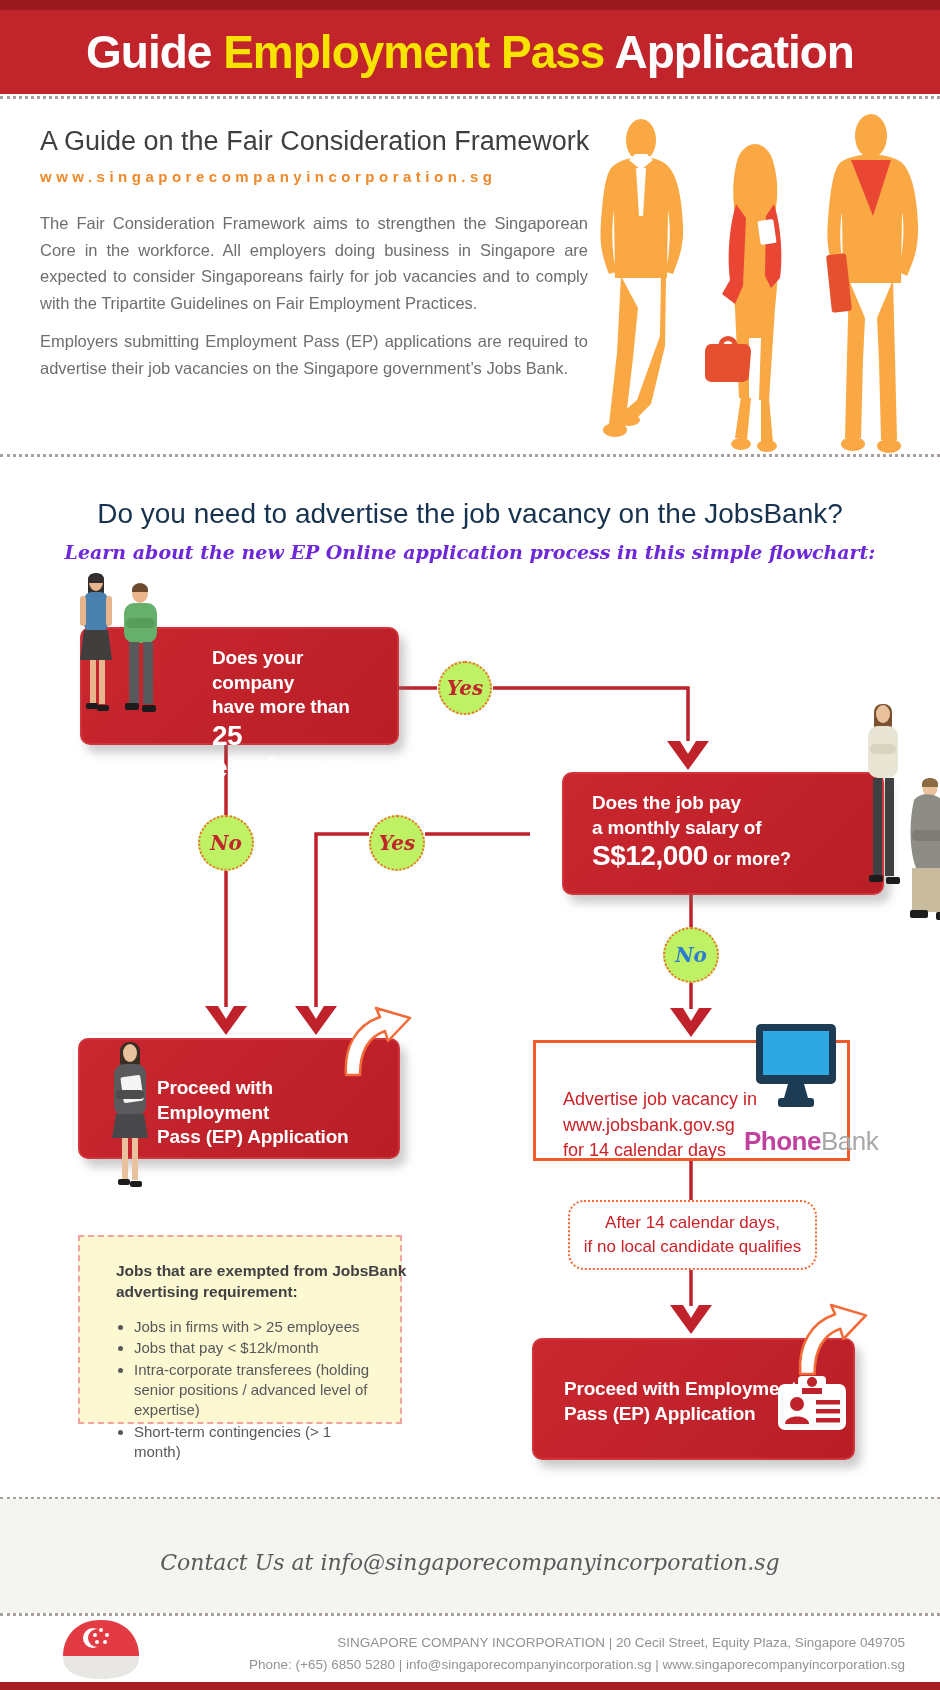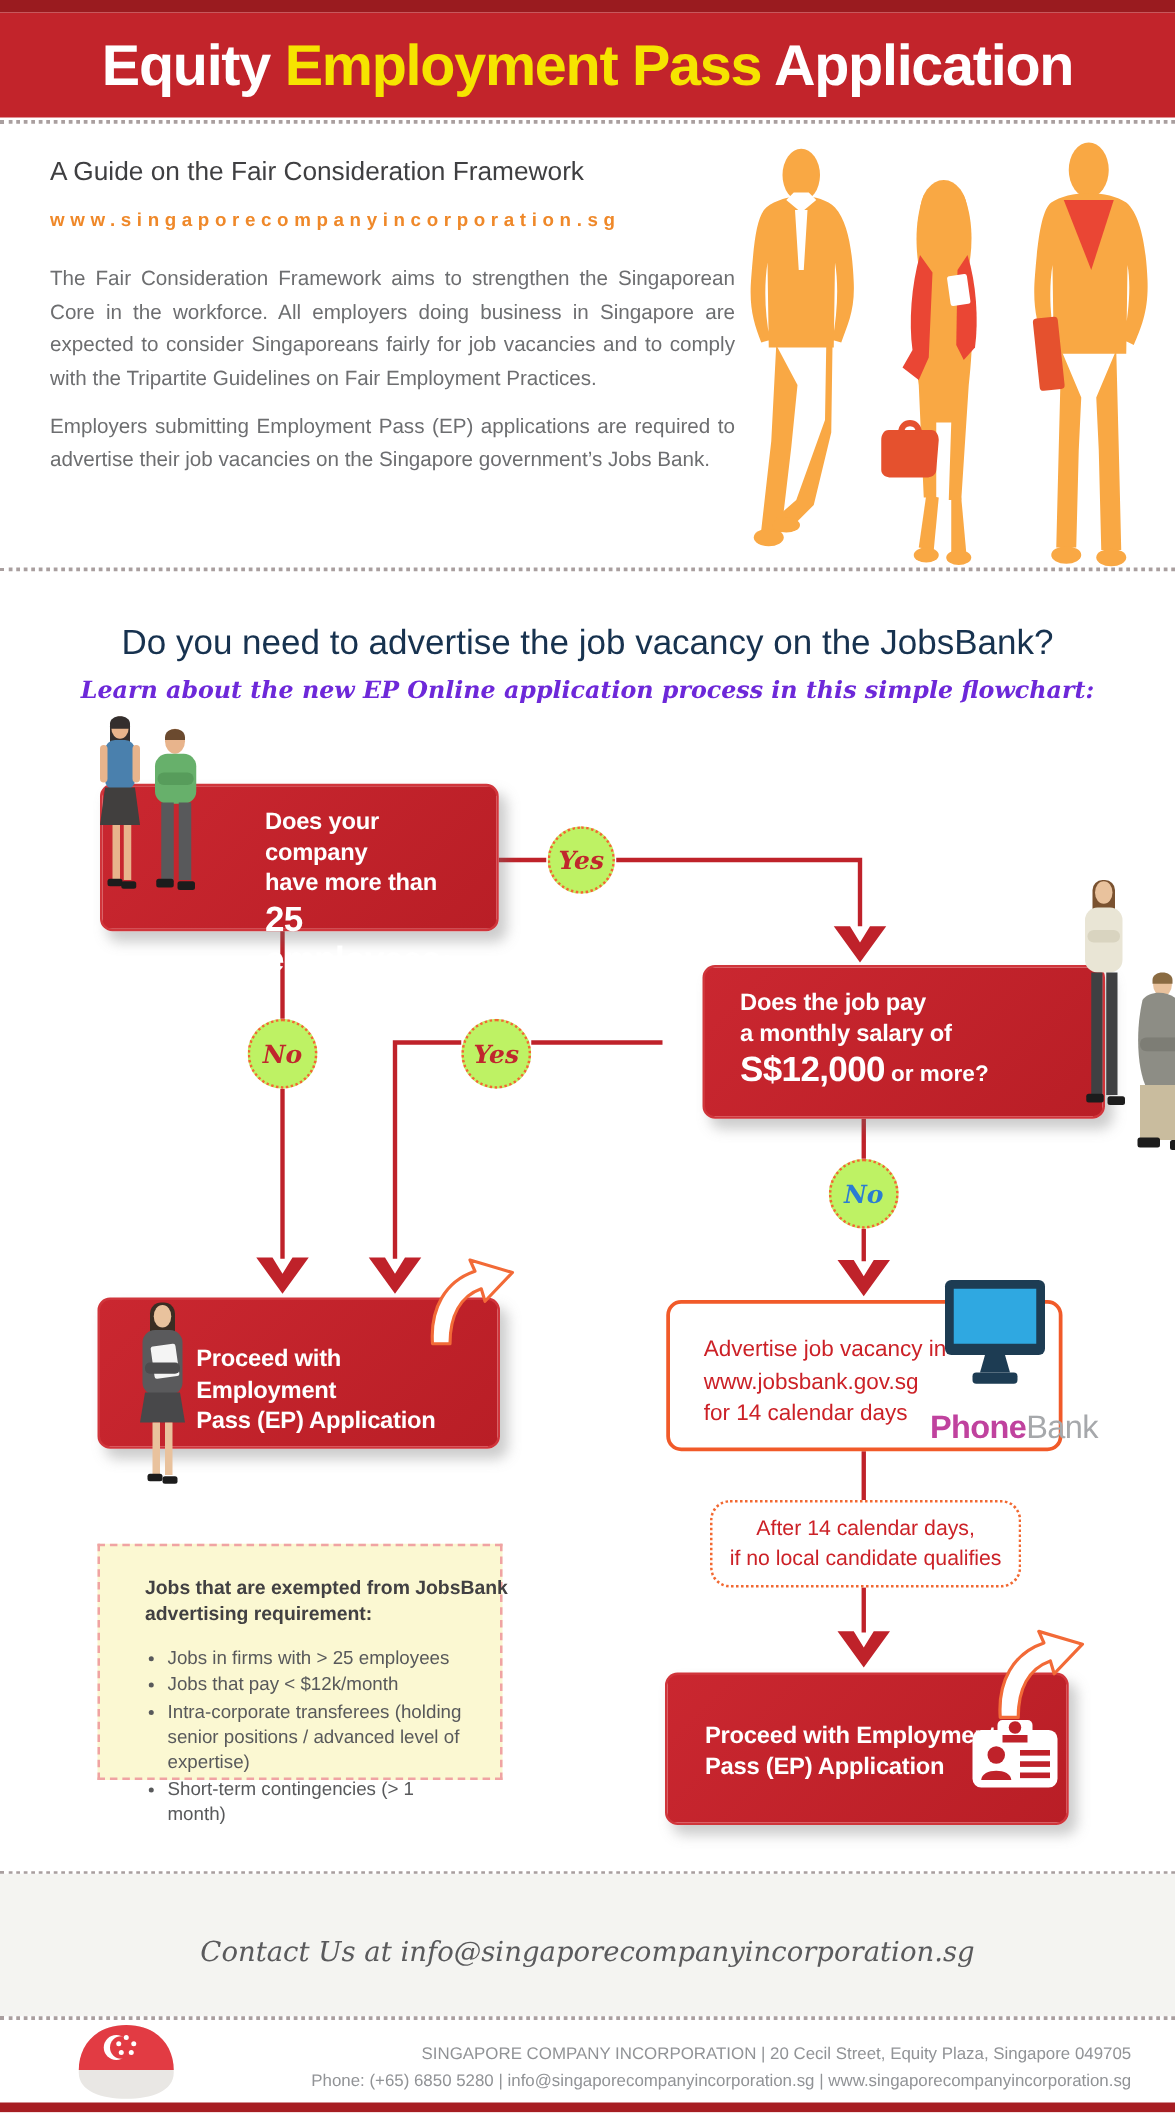--- a/index.html
+++ b/index.html
@@ -9,21 +9,21 @@
 
   
   .topbar{left:0;top:0;width:940px;height:10px;background:#9a1b1f;}
   .banner{left:0;top:10px;width:940px;height:84px;background:#c2242b;display:flex;align-items:center;justify-content:center;}
   .banner h1{margin:0;font-size:46px;font-weight:bold;letter-spacing:-1px;color:#ffffff;white-space:pre;}
   .banner .yellow{color:#f6e400;}
 
   .dotline{height:0;border-top:3px dotted #aFA;border-color:#a99f9f;width:940px;left:0;}
 
   
-  .intro-title{left:40px;top:126px;font-size:21px;color:#3f3f41;}
+  .intro-title{left:40px;top:126px;font-size:27px;color:#3f3f41;}
   .intro-url{left:40px;top:168px;font-size:15px;font-weight:bold;letter-spacing:4.5px;color:#ef8829;cursor:pointer;}
   .intro-p{left:40px;width:548px;font-size:16.5px;line-height:1.62;color:#6d6e70;text-align:justify;margin:0;}
   .p1{top:210px;}
   .p2{top:328px;}
 
   
   .flow-heading{left:0;top:498px;width:940px;text-align:center;font-size:28px;color:#17324f;}
   .flow-sub{left:0;top:541px;width:940px;text-align:center;font-family:"DejaVu Serif","Liberation Serif",serif;
             font-style:italic;font-weight:600;font-size:19px;color:#6d28d9;}
 
@@ -42,21 +42,21 @@
   .circle{width:56px;height:56px;border:2px dotted #f26831;border-radius:50%;box-sizing:border-box;
           display:flex;align-items:center;justify-content:center;background:#bef264;
           font-family:"DejaVu Serif","Liberation Serif",serif;font-style:italic;font-weight:bold;font-size:20px;color:#c0272d;}
   .c-yes1{left:438px;top:661px;width:54px;height:54px;}
   .c-no1{left:198px;top:815px;}
   .c-yes2{left:369px;top:815px;}
   .c-no2{left:663px;top:927px;color:#2b7cd3;}
 
   
   .advbox{left:533px;top:1040px;width:317px;height:121px;background:#ffffff;border:3px solid #f15a29;
-          border-radius:12px;box-sizing:border-box;padding:24px 0 0 27px;}
+          border-radius:0;box-sizing:border-box;padding:44px 0 0 27px;}
   .advbox .ln{font-size:18px;line-height:1.42;color:#cc2127;}
   .jobsbank{left:744px;top:1126px;font-size:26px;letter-spacing:-.5px;}
   .jobsbank .jb1{color:#c0429e;font-weight:bold;}
   .jobsbank .jb2{color:#a6a8ab;}
 
   
   .waitbox{left:568px;top:1200px;width:249px;height:70px;border:2px dotted #f26831;border-radius:16px;
            box-sizing:border-box;display:flex;flex-direction:column;align-items:center;justify-content:center;
            font-size:17px;line-height:1.4;color:#cc2127;text-align:center;background:#ffffff;}
 
@@ -80,21 +80,21 @@
 
   svg{display:block;}
 </style>
 </head>
 <body>
 
 <div class="page">
 
   <div class="abs topbar"></div>
   <div class="abs banner">
-    <h1><span>Equity </span><span class="yellow">Employment Pass</span><span> Application</span></h1>
+    <h1><span>Guide </span><span class="yellow">Employment Pass</span><span> Application</span></h1>
   </div>
   <div class="abs dotline" style="top:96px;"></div>
 
   <div class="abs intro-title">A Guide on the Fair Consideration Framework</div>
   <div class="abs intro-url">www.singaporecompanyincorporation.sg</div>
   <p class="abs intro-p p1">The Fair Consideration Framework aims to strengthen the Singaporean Core in the workforce. All employers doing business in Singapore are expected to consider Singaporeans fairly for job vacancies and to comply with the Tripartite Guidelines on Fair Employment Practices.</p>
   <p class="abs intro-p p2">Employers submitting Employment Pass (EP) applications are required to advertise their job vacancies on the Singapore government’s Jobs Bank.</p>
 
   <svg class="abs" style="left:563px;top:108px;" width="375" height="347" viewBox="0 0 375 347">
 

